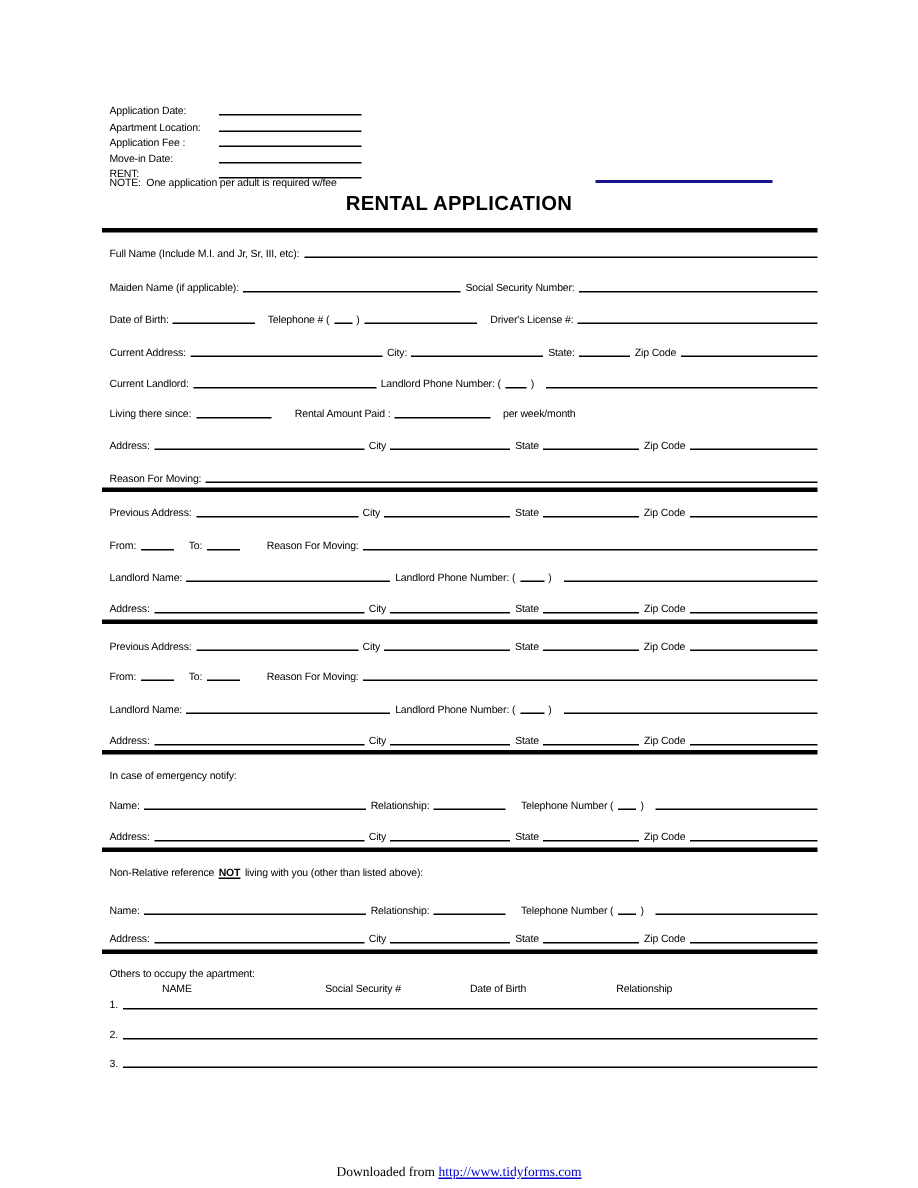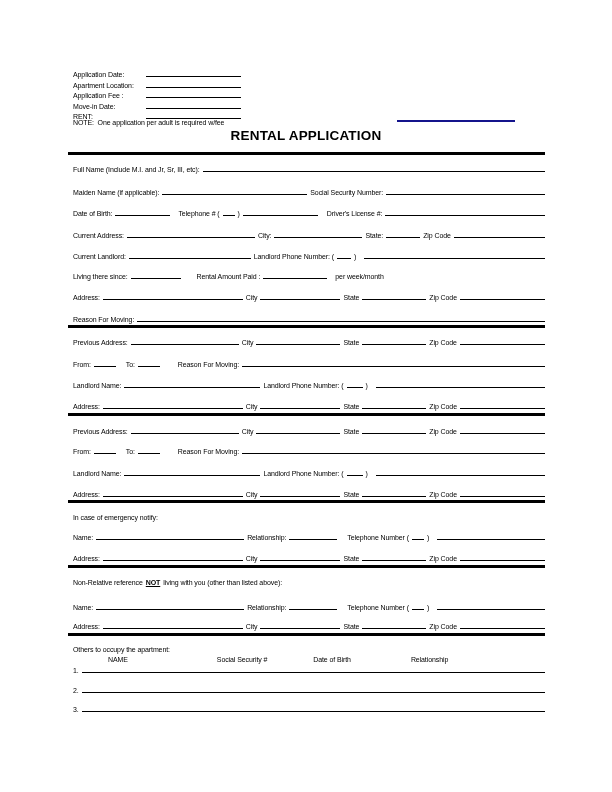--- a/index.html
+++ b/index.html
@@ -280,13 +280,14 @@
         <span class="lab">3.</span>
         <div class="blank"></div>
       </div>
       <div class="rule" style="top: 152px;"></div>
       <div class="rule" style="top: 325px;"></div>
       <div class="rule" style="top: 413px;"></div>
       <div class="rule" style="top: 500px;"></div>
       <div class="rule" style="top: 565px;"></div>
       <div class="rule" style="top: 633px;"></div>
     </div>
+  <div id="footer"><span>Downloaded from </span><a href="#" style="color: rgb(0, 0, 204);">http://www.tidyforms.com</a></div>
 </div>
 
 </body></html>

